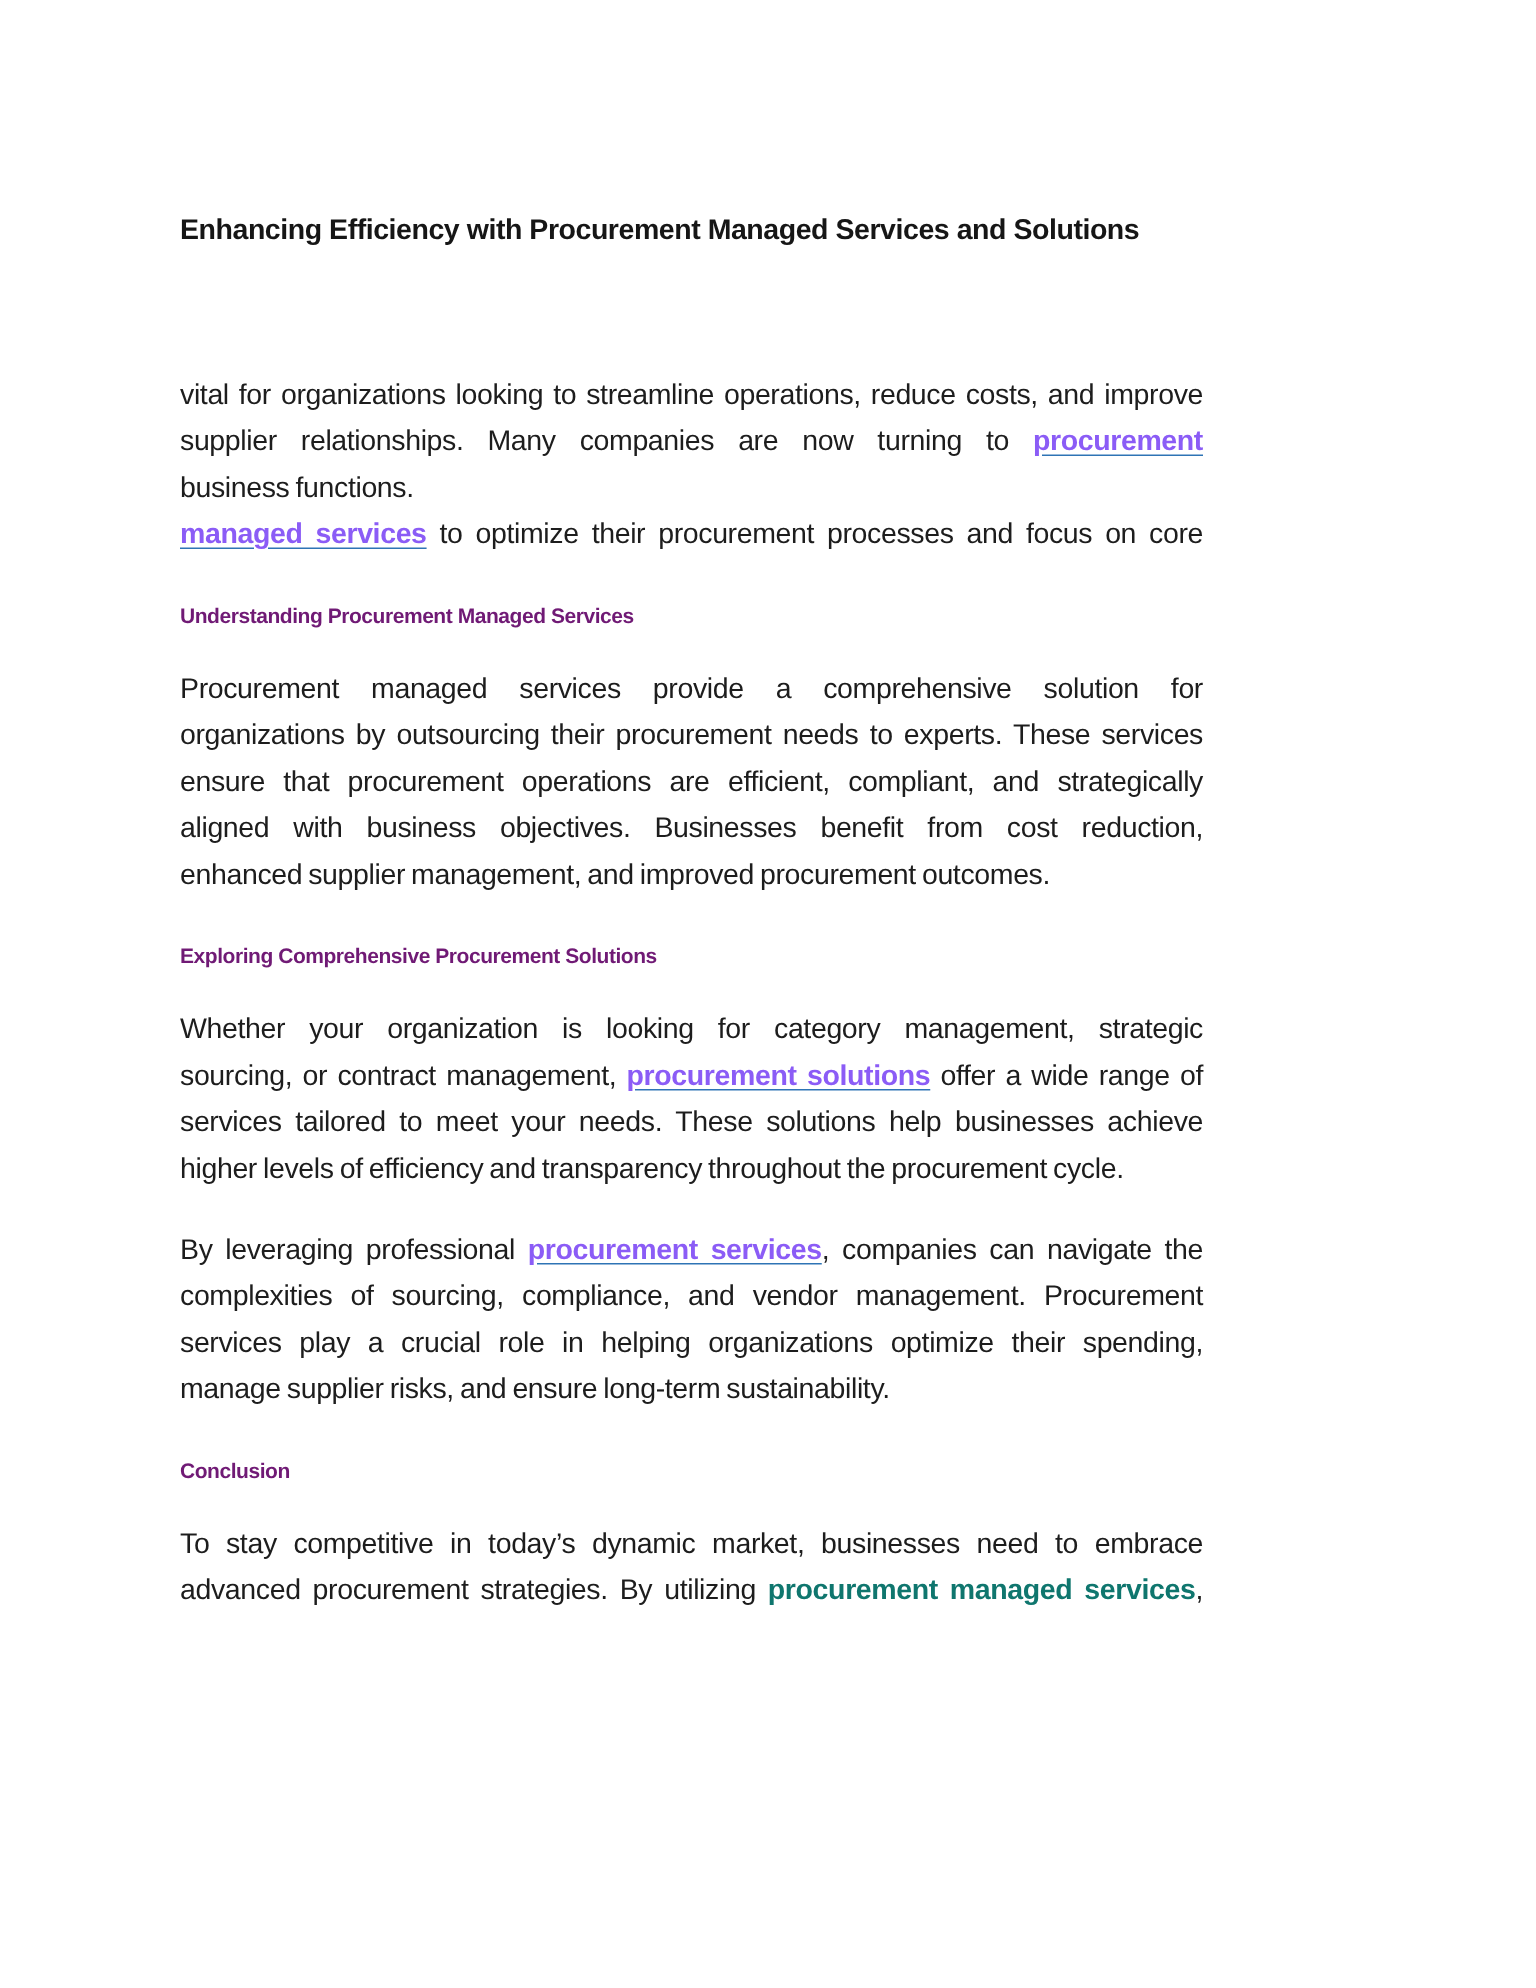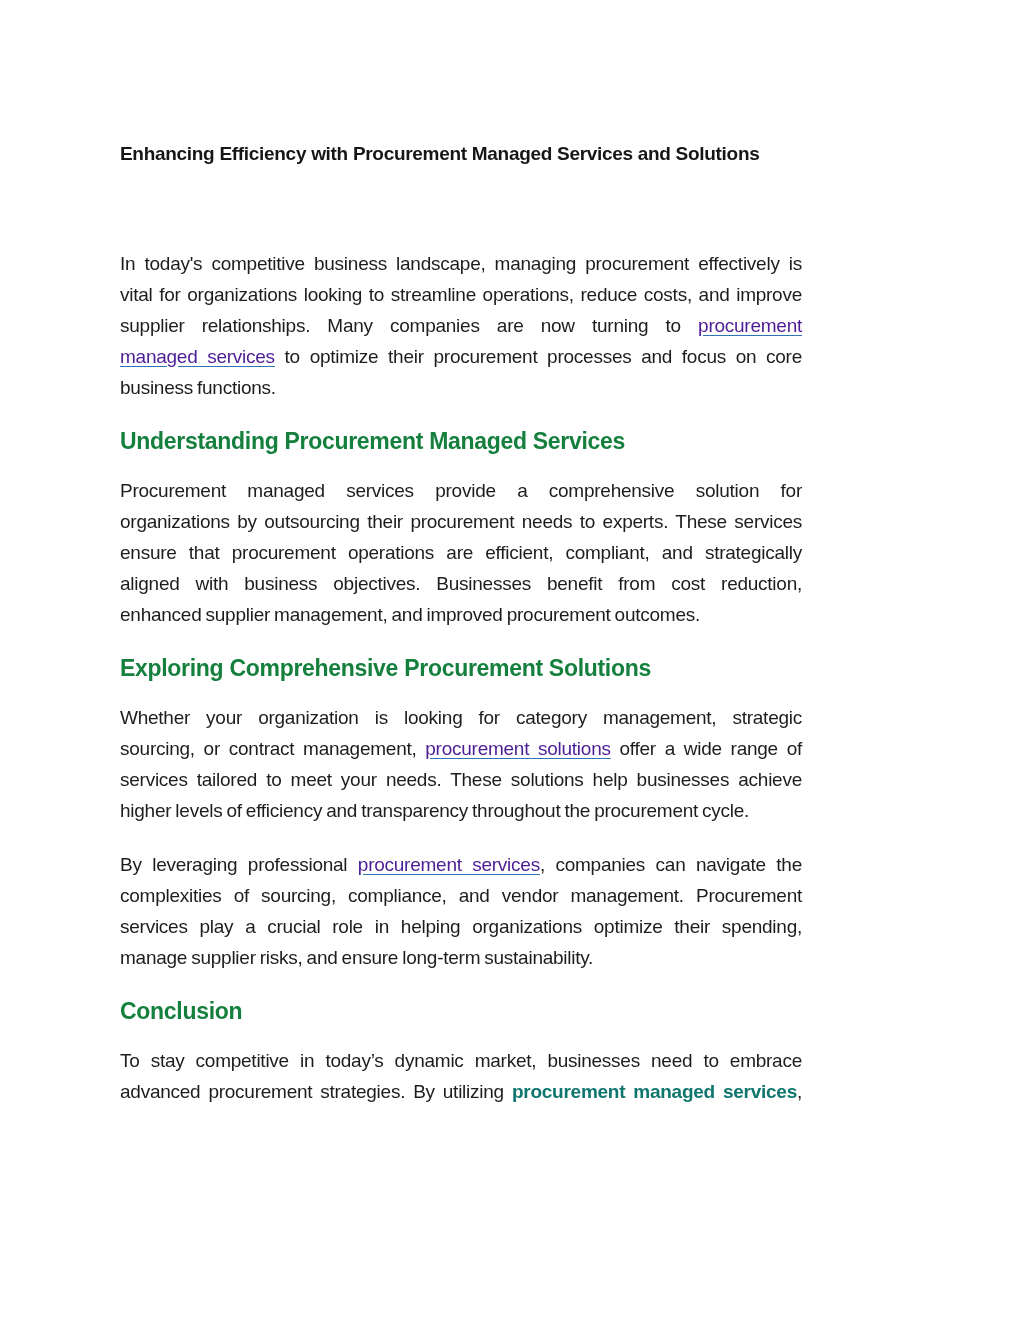--- a/index.html
+++ b/index.html
@@ -23,69 +23,68 @@
   }
   .doc-title {
     font-size: 19px;
     font-weight: bold;
     line-height: 31px;
     letter-spacing: -0.3px;
     margin: 0 0 79px 0;
     color: #161616;
   }
   .heading {
-    font-size: 23px;
+    font-size: 14px;
     font-weight: bold;
     line-height: 31px;
     letter-spacing: -0.3px;
     margin: 0 0 18px 0;
-    color: #15803d;
+    color: #701a75;
   }
   .para {
     margin: 0 0 23px 0;
   }
   .line {
     display: block;
     font-size: 19px;
     line-height: 31px;
     letter-spacing: -0.25px;
     word-spacing: -1px;
     text-align: justify;
     text-align-last: justify;
   }
   .line.last {
     text-align: left;
     text-align-last: left;
   }
   .doc-link {
-    color: #4c1d95;
-    font-weight: normal;
+    color: #8b5cf6;
+    font-weight: bold;
     text-decoration: underline;
     text-decoration-color: #2E74B5;
     text-underline-offset: 3px;
     cursor: pointer;
   }
   .bold-run {
     font-weight: bold;
     color: #0f766e;
   }
 </style>
 </head>
 <body>
 
 <div class="page">
 
   <h1 class="doc-title">Enhancing Efficiency with Procurement Managed Services and Solutions</h1>
 
   <div class="para">
-    <span class="line">In today's competitive business landscape, managing procurement effectively is</span>
     <span class="line">vital for organizations looking to streamline operations, reduce costs, and improve</span>
     <span class="line"><span>supplier relationships. Many companies are now turning to </span><a class="doc-link">procurement</a></span>
+    <span class="line last">business functions.</span>
     <span class="line"><a class="doc-link">managed services</a><span> to optimize their procurement processes and focus on core</span></span>
-    <span class="line last">business functions.</span>
   </div>
 
   <h2 class="heading">Understanding Procurement Managed Services</h2>
 
   <div class="para">
     <span class="line">Procurement managed services provide a comprehensive solution for</span>
     <span class="line">organizations by outsourcing their procurement needs to experts. These services</span>
     <span class="line">ensure that procurement operations are efficient, compliant, and strategically</span>
     <span class="line">aligned with business objectives. Businesses benefit from cost reduction,</span>
     <span class="line last">enhanced supplier management, and improved procurement outcomes.</span>

